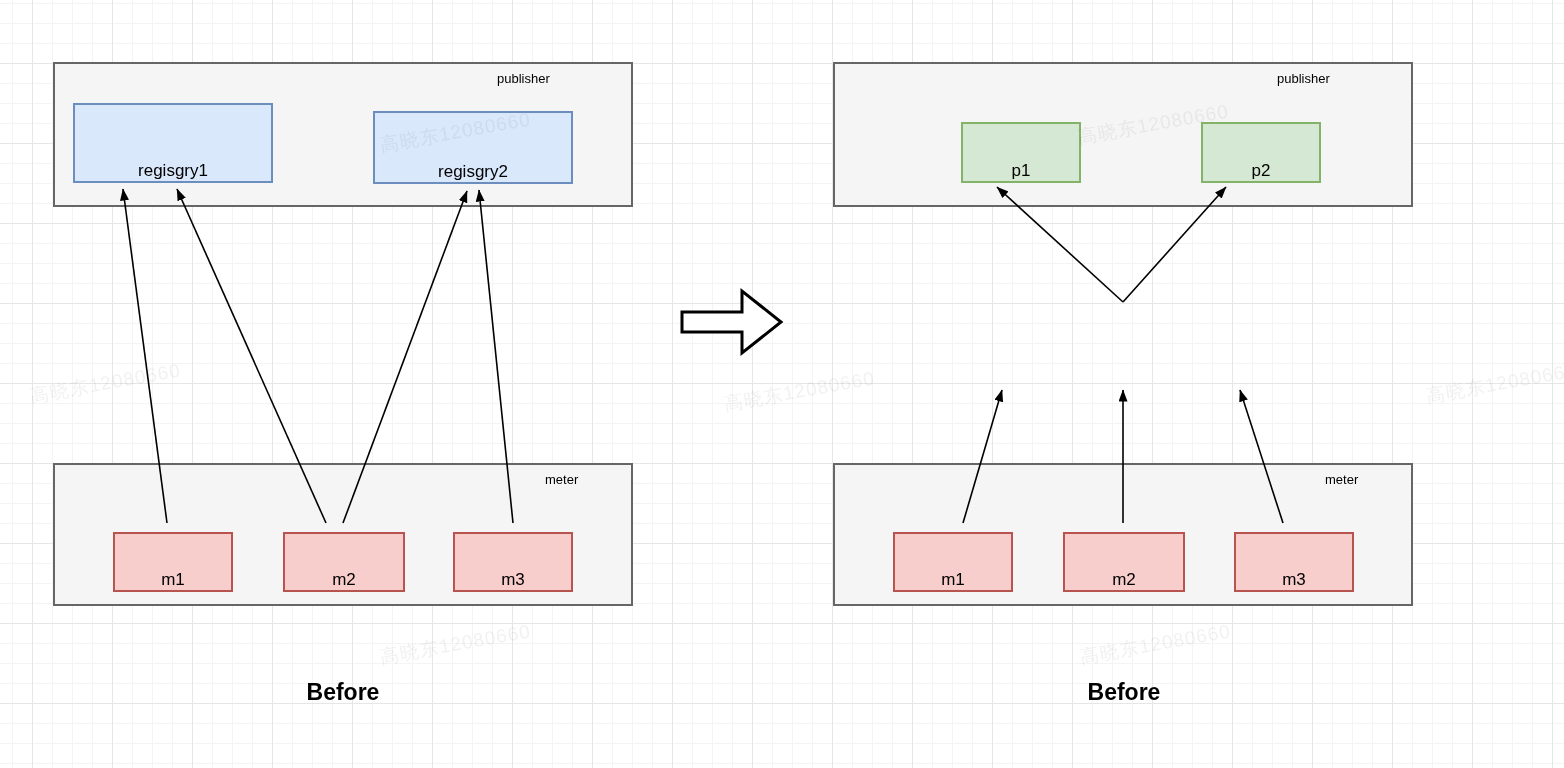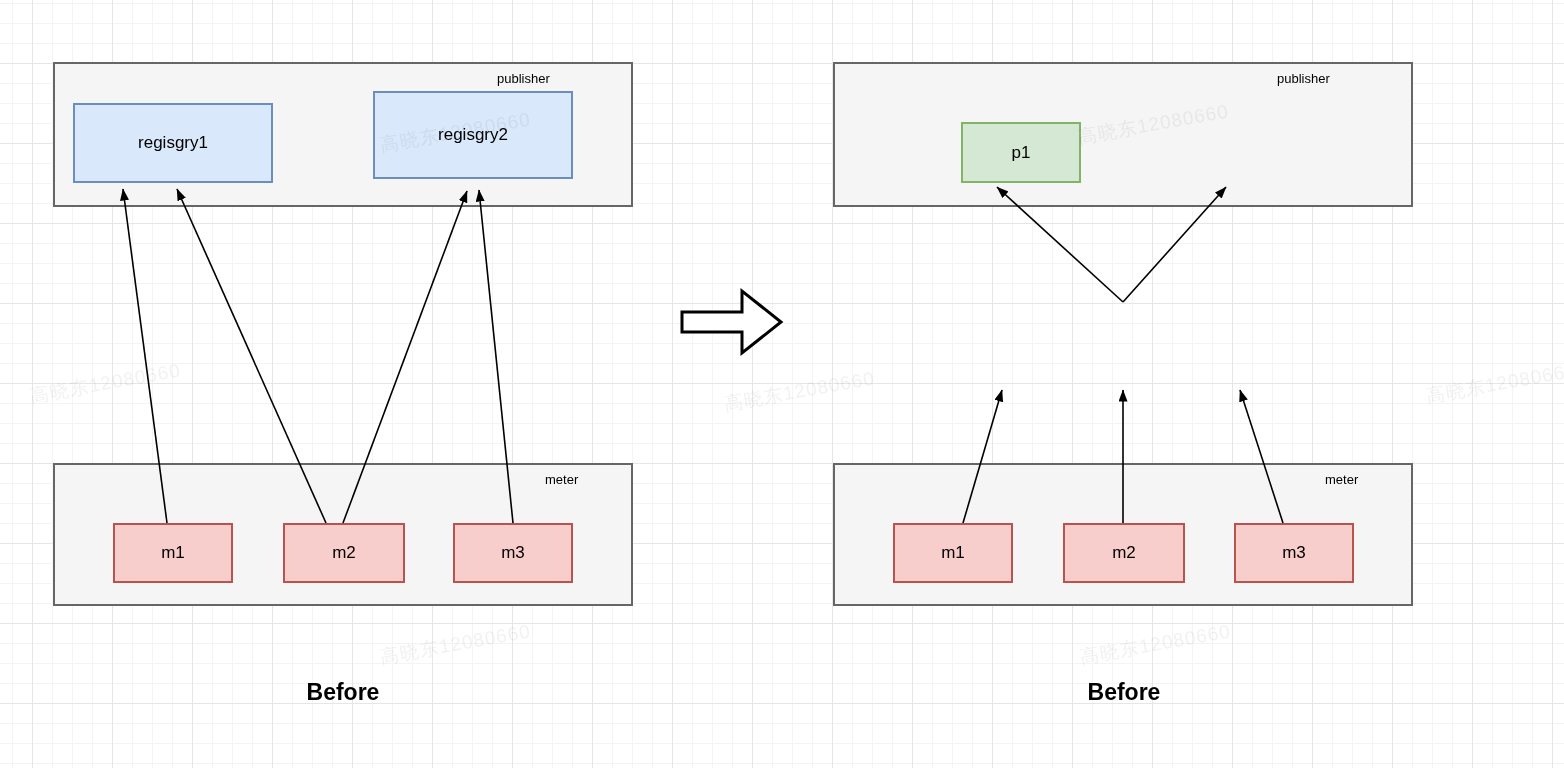--- a/index.html
+++ b/index.html
@@ -32,28 +32,28 @@
     position: absolute;
     top: 9px;
     font-size: 13px;
     color: #000;
     z-index: 2;
   }
   .node {
     position: absolute;
     box-sizing: border-box;
     display: flex;
-    align-items: center;
+    align-items: flex-end;
     justify-content: center;
     font-size: 17px;
     color: #000;
     z-index: 2;
   }
   .node.blue  { background: #dae8fc; border: 2px solid #6c8ebf; }
-  .node.red   { background: #f8cecc; border: 2px solid #b85450; }
+  .node.red   { background: #f8cecc; border: 2px solid #b85450; margin-top: 9px; }
   .node.green { background: #d5e8d4; border: 2px solid #82b366; margin-left: 28px; }
   .edges-layer {
     position: absolute;
     left: 0; top: 0;
     z-index: 3;
     pointer-events: none;
   }
   .caption {
     position: absolute;
     width: 200px;
@@ -79,21 +79,21 @@
 <body>
 
 <div class="canvas">
 
   <div class="container" style="left:53px; top:62px; width:580px; height:145px;"></div>
   <span class="container-label" style="left:497px; top:71px;">publisher</span>
 
   <div class="node blue" style="left:73px; top:103px; width:200px; height:80px;">
     <span>regisgry1</span>
   </div>
-  <div class="node blue" style="left:373px; top:91px; width:200px; height:88px;">
+  <div class="node blue" style="left:373px; top:111px; width:200px; height:73px;">
     <span>regisgry2</span>
   </div>
 
   <div class="container" style="left:53px; top:463px; width:580px; height:143px;"></div>
   <span class="container-label" style="left:545px; top:472px;">meter</span>
 
   <div class="node red" style="left:113px; top:523px; width:120px; height:60px;">
     <span>m1</span>
   </div>
   <div class="node red" style="left:283px; top:523px; width:122px; height:60px;">
@@ -103,20 +103,23 @@
     <span>m3</span>
   </div>
 
   <div class="caption" style="left:243px; top:679px;">Before</div>
 
   <div class="container" style="left:833px; top:62px; width:580px; height:145px;"></div>
   <span class="container-label" style="left:1277px; top:71px;">publisher</span>
 
   <div class="node green" style="left:933px; top:122px; width:120px; height:61px;">
     <span>p1</span>
+  </div>
+  <div class="node green" style="left:1173px; top:122px; width:120px; height:61px;">
+    <span>p2</span>
   </div>
 
 
   <div class="container" style="left:833px; top:463px; width:580px; height:143px;"></div>
   <span class="container-label" style="left:1325px; top:472px;">meter</span>
 
   <div class="node red" style="left:893px; top:523px; width:120px; height:60px;">
     <span>m1</span>
   </div>
   <div class="node red" style="left:1063px; top:523px; width:122px; height:60px;">

